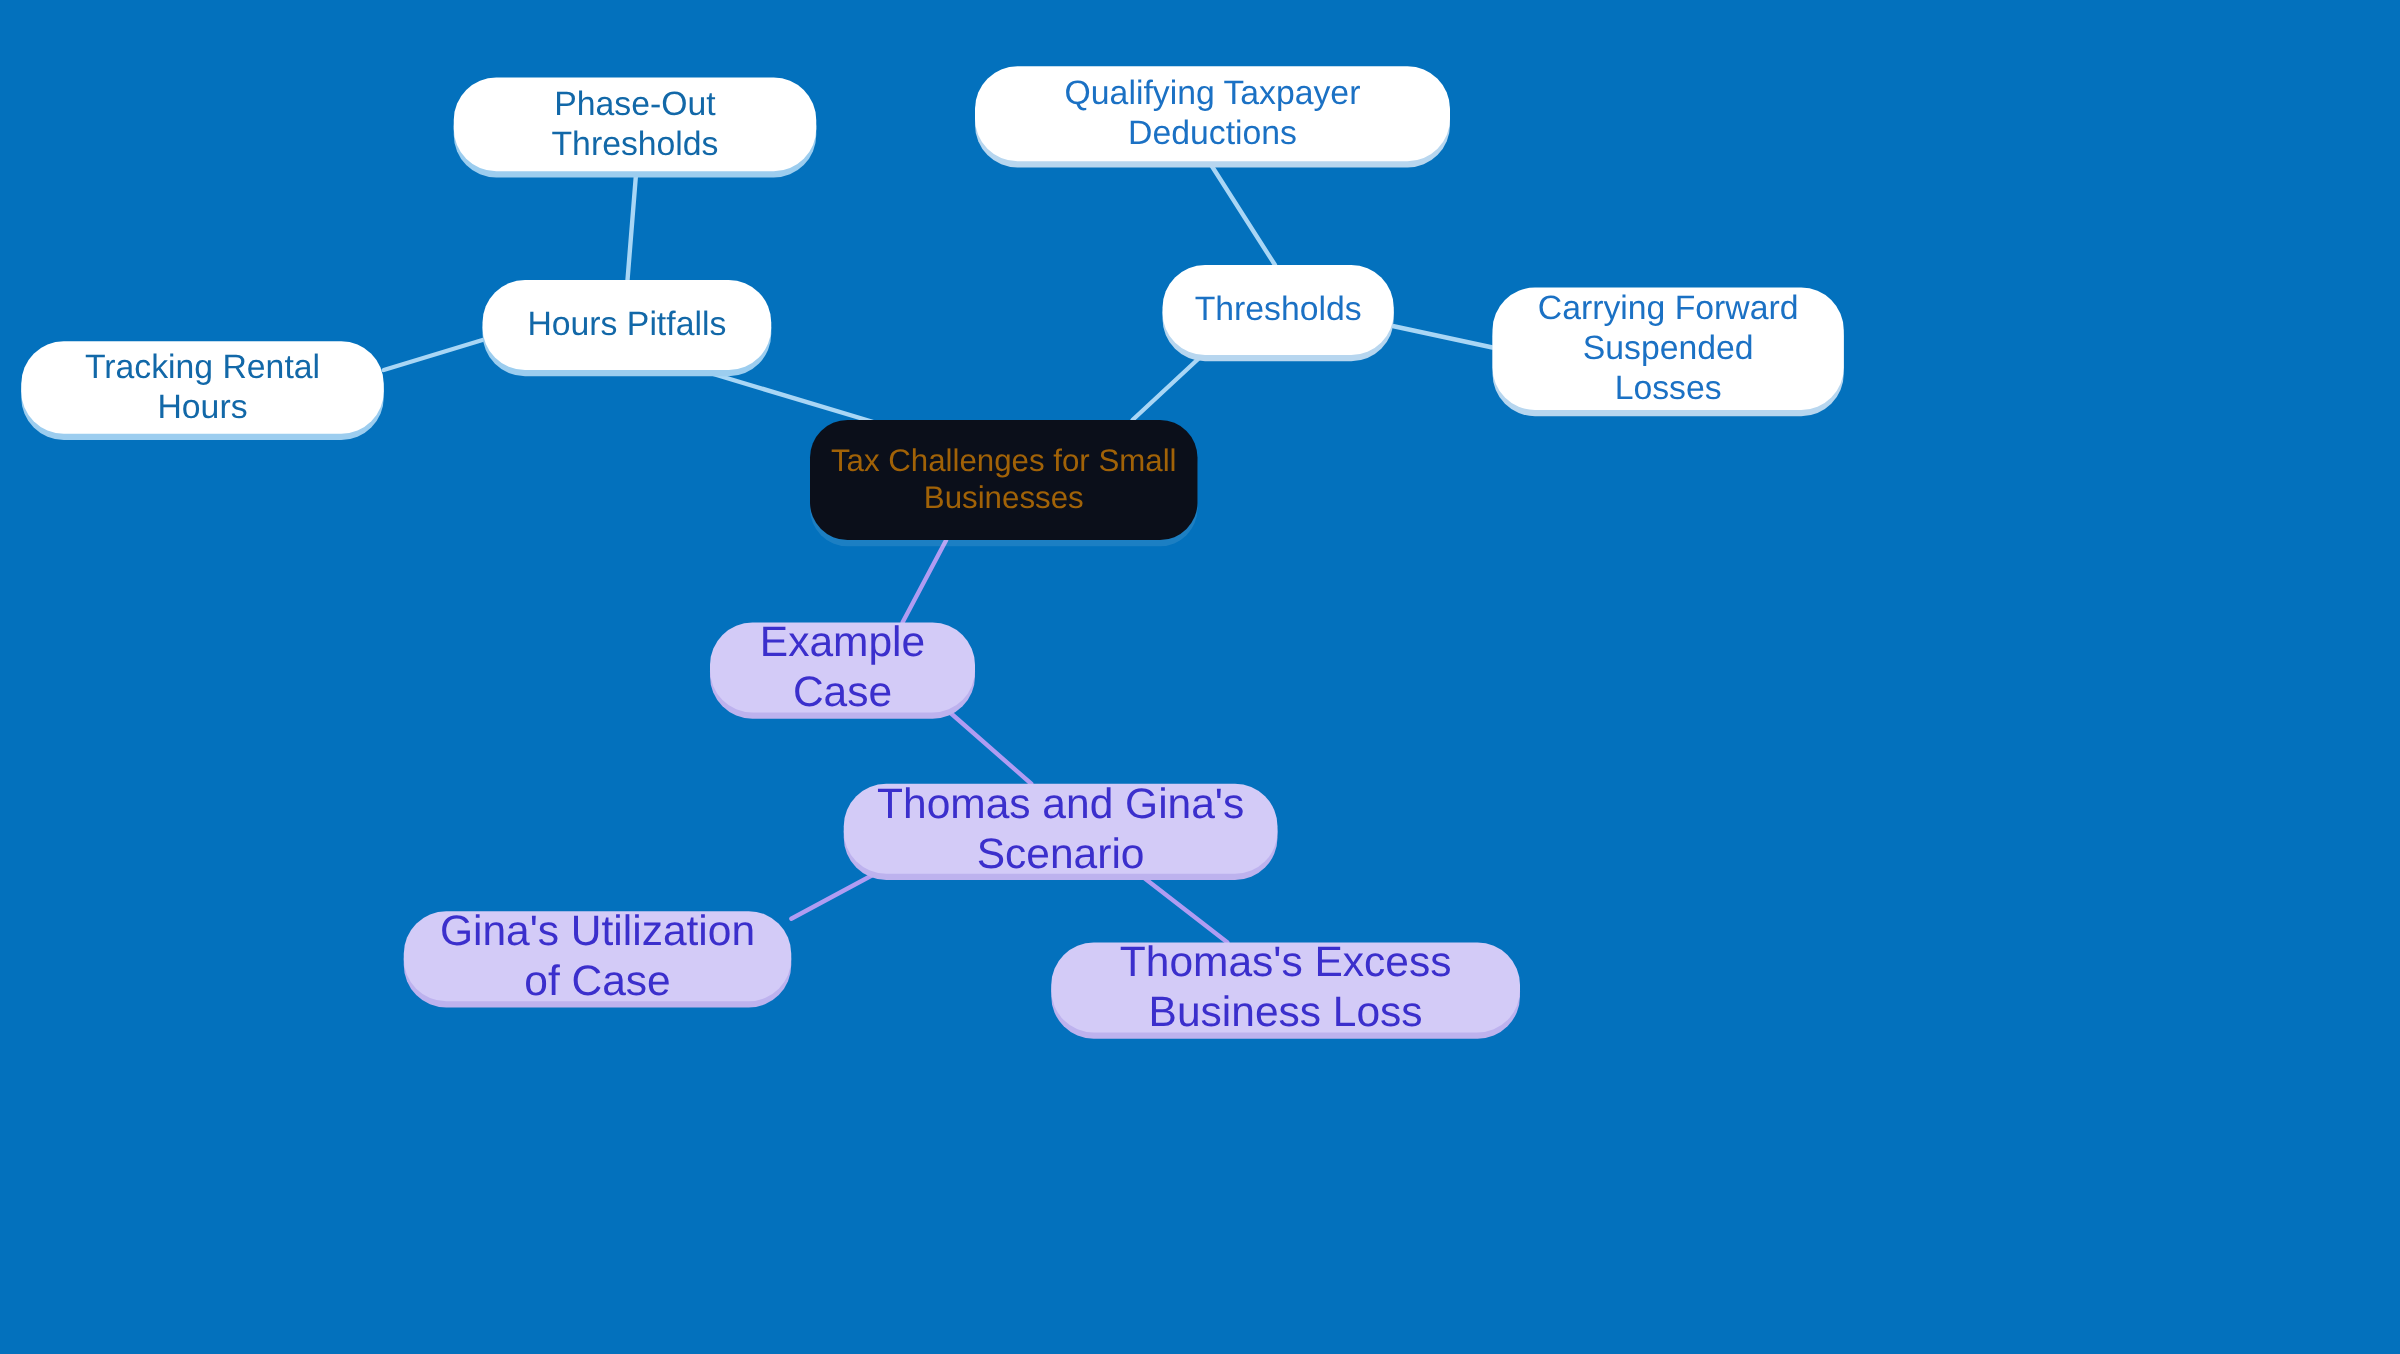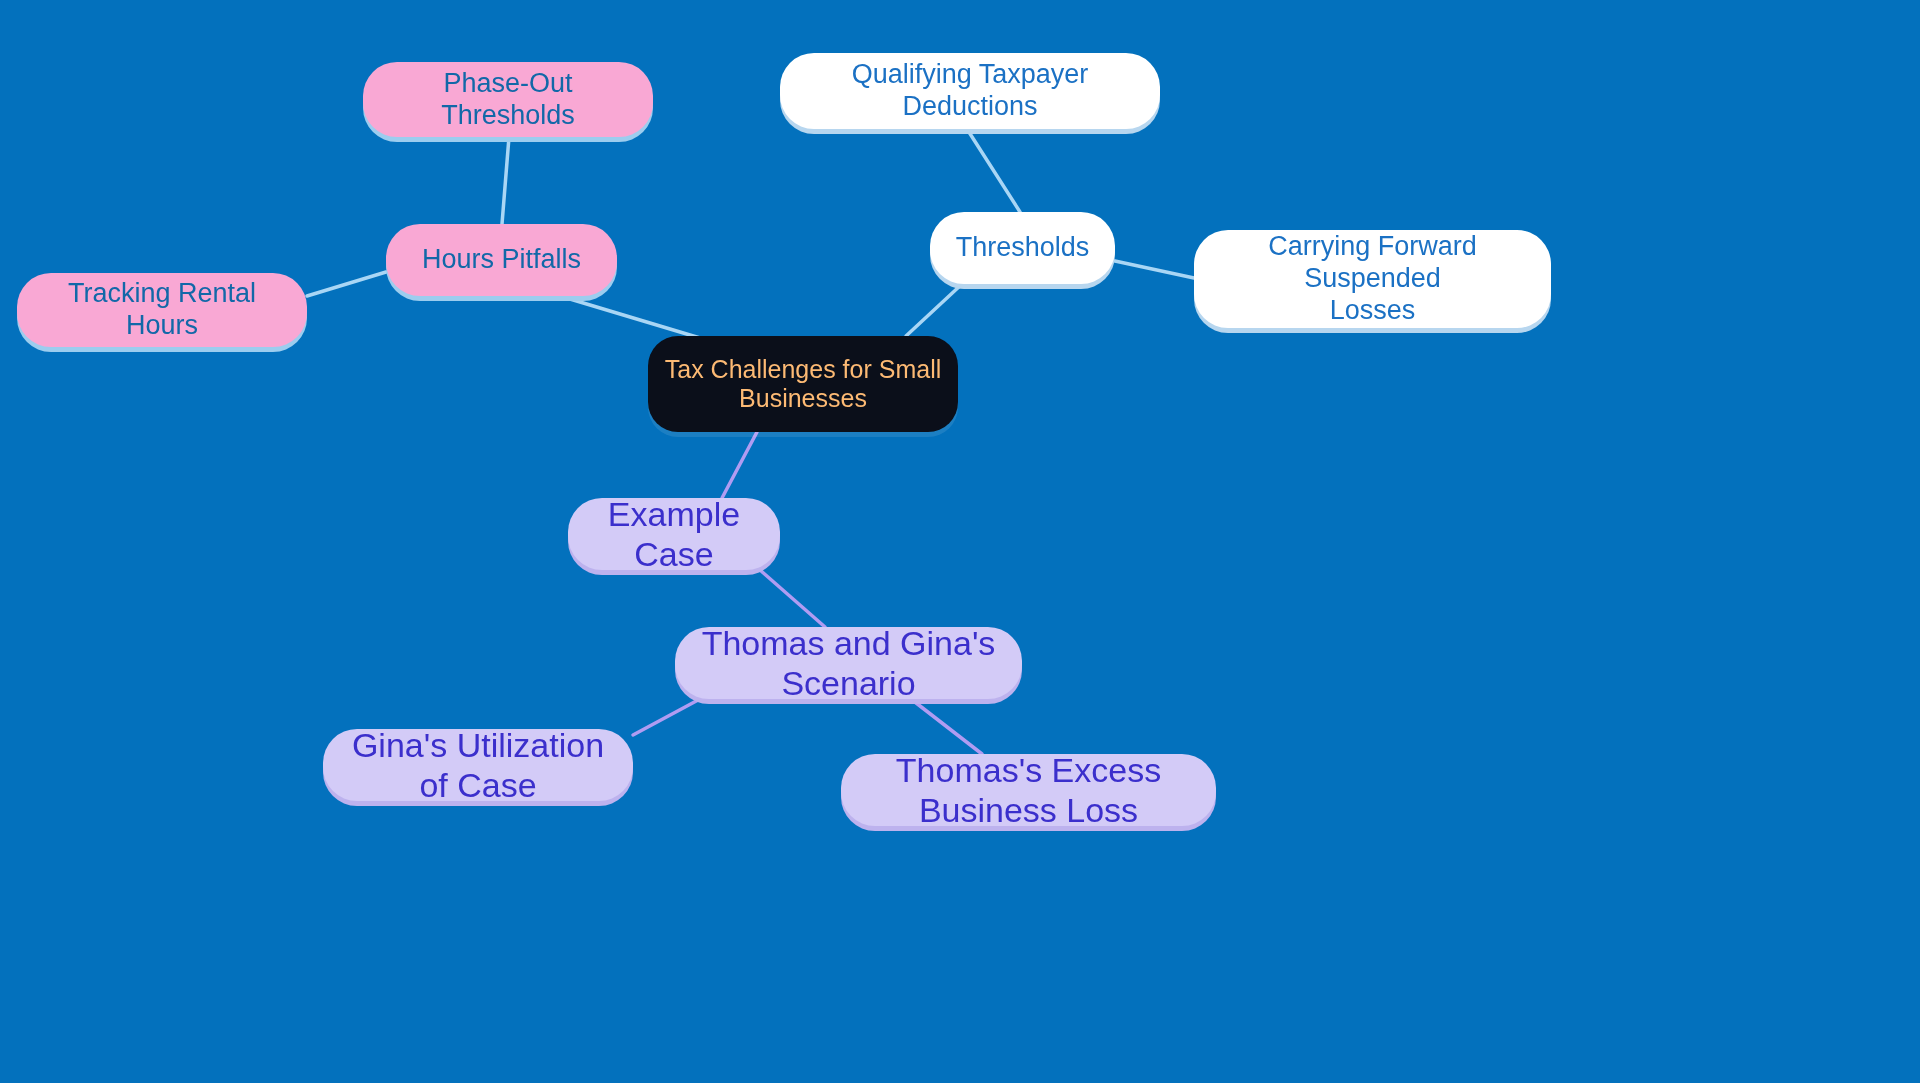--- a/index.html
+++ b/index.html
@@ -30,27 +30,27 @@
     align-items: center;
     justify-content: center;
     text-align: center;
     border-radius: 34px;
     line-height: 1.18;
     white-space: pre-line;
     padding: 0 14px;
   }
   .node-root {
     background: #0b0f1a;
-    color: #fdba74;
+    color: #a16207;
     font-size: 25px;
     border-radius: 30px;
     box-shadow: 0 5px 0 0 rgba(255,255,255,0.10);
   }
   .node-blue-a {
-    background: #f9a8d4;
+    background: #ffffff;
     color: #1268a8;
     font-size: 27px;
     box-shadow: 0 5px 0 0 #9ccdef;
   }
   .node-blue-b {
     background: #ffffff;
     color: #1b71c4;
     font-size: 27px;
     box-shadow: 0 5px 0 0 #b7d6ef;
   }
@@ -78,20 +78,20 @@
       <line x1="911" y1="699" x2="982" y2="754" stroke="#b09cf2" stroke-width="3.5" stroke-linecap="round"></line>
     </svg>
   <div id="node-layer">
       <div class="node node-root" style="left: 648px; top: 336px; width: 310px; height: 96px;">Tax Challenges for Small
 Businesses</div>
       <div class="node node-blue-a" style="left: 386px; top: 224px; width: 231px; height: 72px;">Hours Pitfalls</div>
       <div class="node node-blue-a" style="left: 363px; top: 62px; width: 290px; height: 75px;">Phase-Out Thresholds</div>
       <div class="node node-blue-a" style="left: 17px; top: 273px; width: 290px; height: 74px;">Tracking Rental Hours</div>
       <div class="node node-blue-b" style="left: 930px; top: 212px; width: 185px; height: 72px;">Thresholds</div>
       <div class="node node-blue-b" style="left: 780px; top: 53px; width: 380px; height: 76px;">Qualifying Taxpayer Deductions</div>
-      <div class="node node-blue-b" style="left: 1194px; top: 230px; width: 357px; height: 98px;">Carrying Forward Suspended
+      <div class="node node-blue-b" style="left: 1194px; top: 230px; width: 281px; height: 98px;">Carrying Forward Suspended
 Losses</div>
       <div class="node node-purple" style="left: 568px; top: 498px; width: 212px; height: 72px;">Example Case</div>
       <div class="node node-purple" style="left: 675px; top: 627px; width: 347px; height: 72px;">Thomas and Gina's Scenario</div>
       <div class="node node-purple" style="left: 323px; top: 729px; width: 310px; height: 72px;">Gina's Utilization of Case</div>
       <div class="node node-purple" style="left: 841px; top: 754px; width: 375px; height: 72px;">Thomas's Excess Business Loss</div>
     </div>
 </div>
 
 </body></html>

